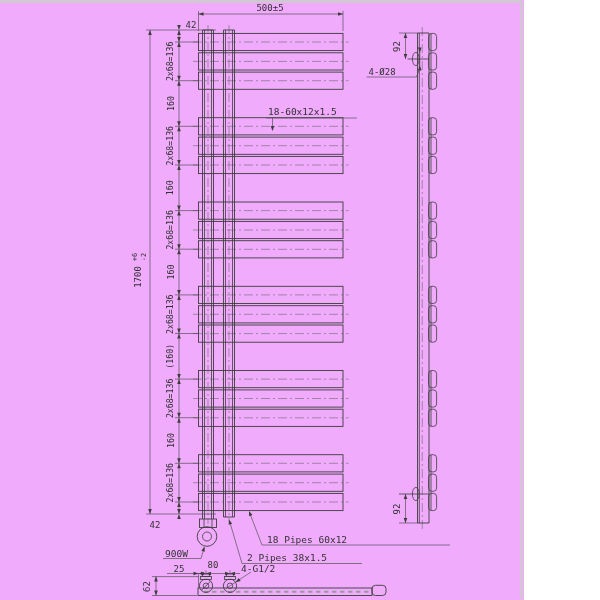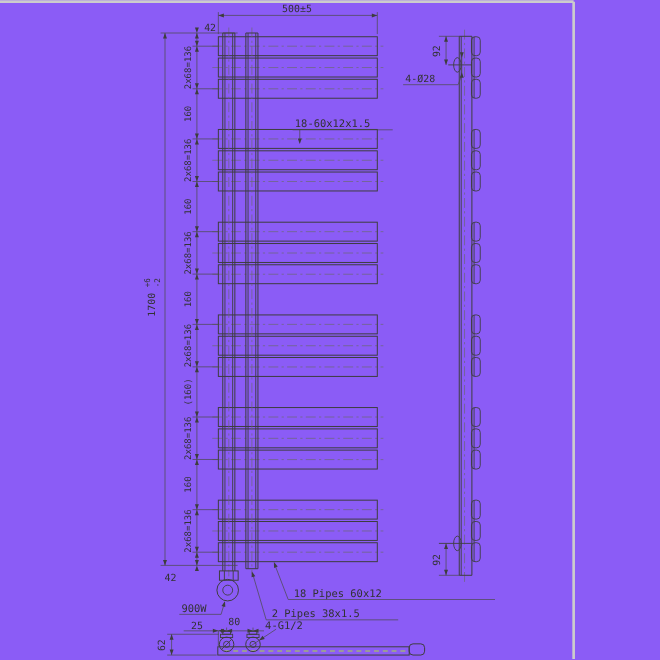--- a/index.html
+++ b/index.html
@@ -1,16 +1,16 @@
 <!DOCTYPE html>
 <html><head>
 <meta charset="utf-8">
 <style>
   html,body{margin:0;padding:0;background:#fff;}
-  .canvas{position:relative;width:600px;height:600px;background:#8b5cf6;overflow:hidden;
+  .canvas{position:relative;width:524px;height:600px;background:#f0abfc;overflow:hidden;
           font-family:"DejaVu Sans Mono","Liberation Mono",monospace;}
   svg{position:absolute;left:0;top:0;}
   .ln{stroke:#3d3d3d;stroke-width:0.9;fill:none;}
   .lnt{stroke:#3d3d3d;stroke-width:0.8;fill:none;}
   .cl{stroke:#6a6a6a;stroke-width:0.6;fill:none;stroke-dasharray:9 3 2 3;}
   .dim{stroke:#4a4a4a;stroke-width:0.65;fill:none;}
   .ar{fill:#3d3d3d;stroke:none;}
   .bd{stroke:#cccccc;stroke-width:2.4;fill:none;}
   text{fill:#323232;}
   .t9{font-size:9px;}

